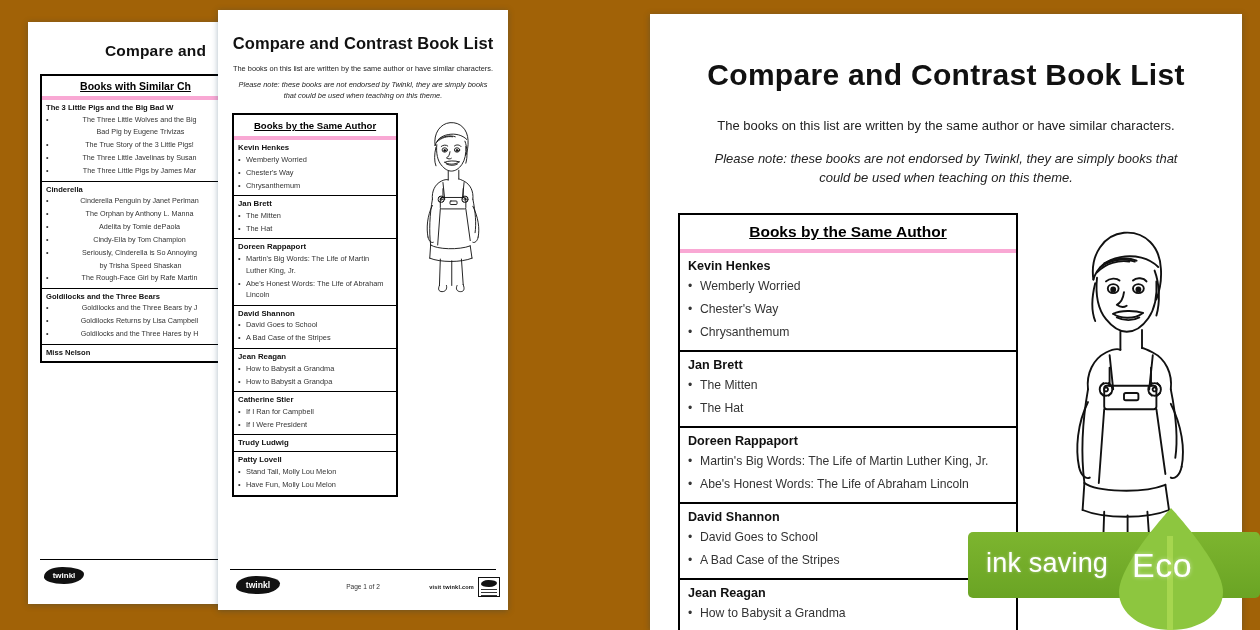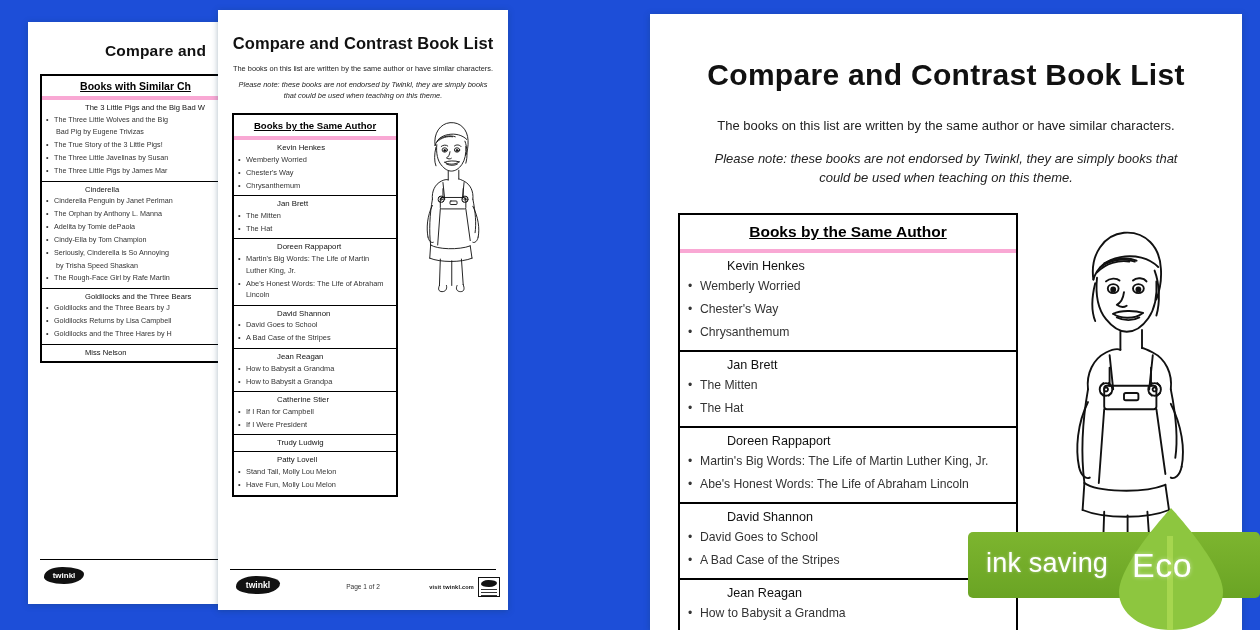--- a/index.html
+++ b/index.html
@@ -2,21 +2,21 @@
 <html><head>
 <meta charset="utf-8">
 <style>
   * { box-sizing: border-box; margin: 0; padding: 0; }
   html, body {
     width: 1260px; height: 630px;
     overflow: hidden;
     background: #ace0f9;
     font-family: "Liberation Sans", sans-serif;
   }
-  .stage { position: relative; width: 1260px; height: 630px; background: #1d4ed8; }
+  .stage { position: relative; width: 1260px; height: 630px; background: #a16207; }
 
   
   .sheet {
     position: absolute;
     background: #ffffff;
     box-shadow: 0 1px 6px rgba(20,60,90,0.35);
     overflow: hidden;
   }
 
   
@@ -31,25 +31,25 @@
   }
   #page-left .tablewrap { margin-top: 14px; }
   .tbl { border: 2px solid #000; border-collapse: collapse; width: 100%; }
   .tbl-head {
     text-align: center; font-weight: 700; padding: 4px 2px;
     border-bottom: 4px solid #f9a8d4; white-space: nowrap; overflow: hidden; text-decoration: underline;
   }
   #page-left .tbl-head { font-size: 10.5px; }
   .grp { border-bottom: 1.6px solid #000; padding: 3px 4px 4px 4px; }
   .grp:last-child { border-bottom: none; }
-  .grp-name { font-weight: 400; color: #111; margin-left: 39px; }
+  .grp-name { font-weight: 700; color: #111; }
   .grp li { list-style: none; position: relative; padding-left: 8px; color: #333; }
   .grp li::before { content: "•"; position: absolute; left: 0; }
   #page-left .grp-name { font-size: 7.6px; }
-  #page-left .grp li { font-size: 7.2px; line-height: 11.4px; margin-top: 1.5px; }
+  #page-left .grp li { font-size: 7.2px; line-height: 11.4px; margin-top: 1.5px; text-align: center; }
 
   .footline { position: absolute; left: 12px; right: 12px; border-top: 1.6px solid #000; }
   .twinkl-logo {
     display: inline-block; color: #fff; font-weight: 700; text-align: center;
     background: #111; border-radius: 46% 54% 50% 50% / 58% 42% 60% 40%;
   }
   #page-left .footline { bottom: 44px; }
   #page-left .twinkl-logo { font-size: 8px; width: 40px; height: 17px; line-height: 17px;
     position: absolute; left: 16px; bottom: 20px; }
 

